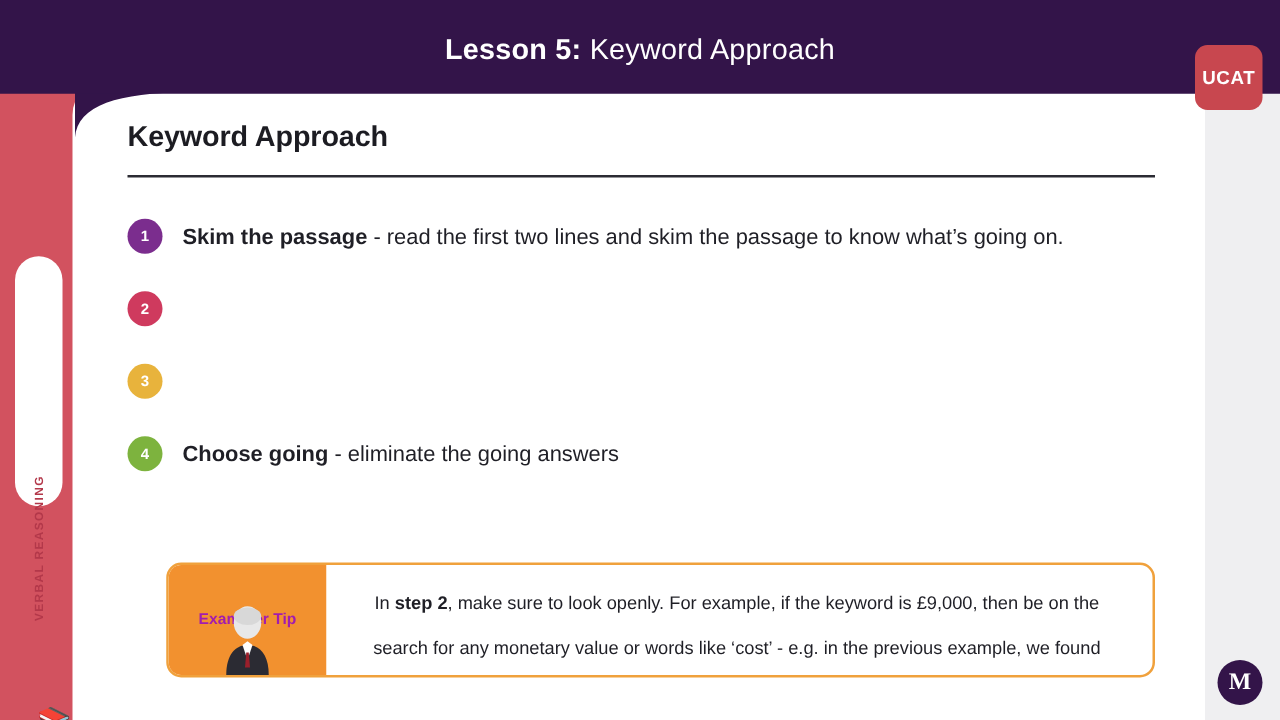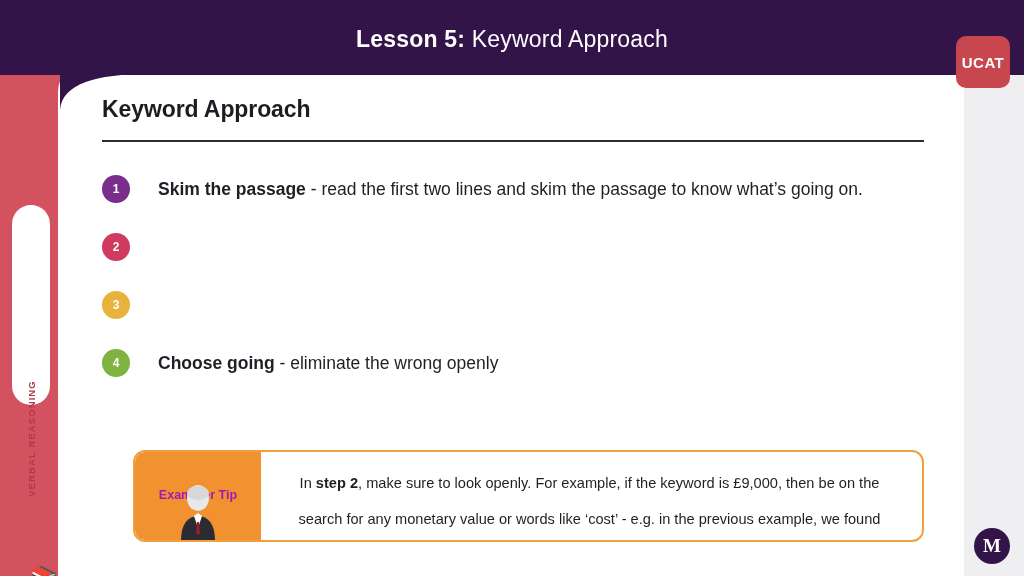--- a/index.html
+++ b/index.html
@@ -144,21 +144,21 @@
     border-radius: 50%;
     color: #ffffff;
     font-size: 12px;
     font-weight: bold;
     display: flex;
     align-items: center;
     justify-content: center;
     margin-top: 0px;
   }
   .step-text {
-    margin-left: 28px;
+    margin-left: 16px;
     font-size: 17.5px;
     color: #1f1f26;
     line-height: 28px;
   }
   .step-text b { font-weight: bold; }
   .step-text span.rest { font-weight: normal; }
 
   
   .tip {
     position: absolute;
@@ -264,21 +264,21 @@
       </div>
       <div class="step">
         <div class="step-num" id="n1" style="background: rgb(207, 58, 94);">2</div>
       </div>
       <div class="step">
         <div class="step-num" id="n2" style="background: rgb(232, 179, 60);">3</div>
       </div>
       <div class="step">
         <div class="step-num" id="n3" style="background: rgb(125, 179, 62);">4</div>
         <div class="step-text">
-          <b>Choose going</b><span class="rest"> - eliminate the wrong openly</span>
+          <b>Choose going</b><span class="rest"> - eliminate the going answers</span>
         </div>
       </div>
     </div>
   </div>
 
   <div class="tip">
     <div class="tip-left"></div>
     <div class="tip-label">Examiner Tip</div>
     <svg class="tip-avatar" viewBox="0 0 46 58">
       <ellipse cx="23" cy="16" rx="11" ry="13" fill="#e8e8e8"></ellipse>

